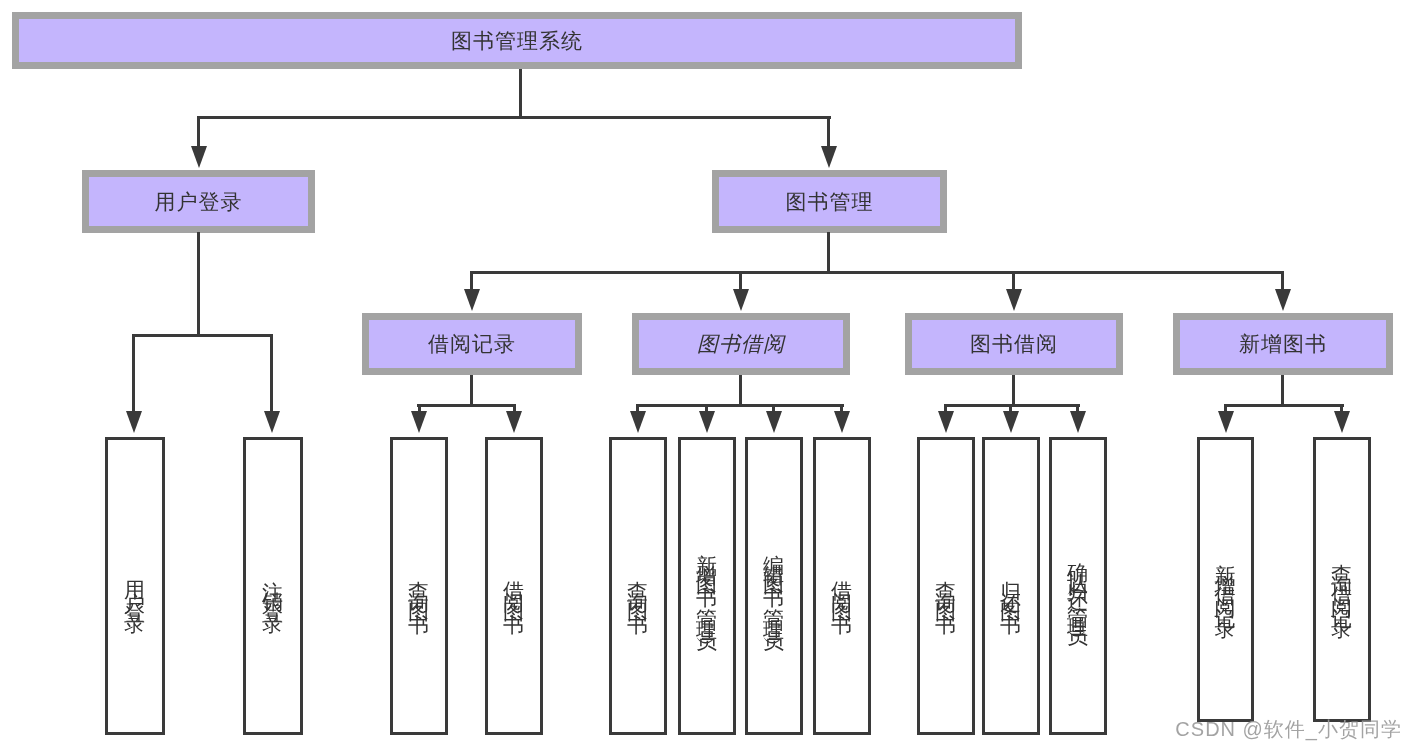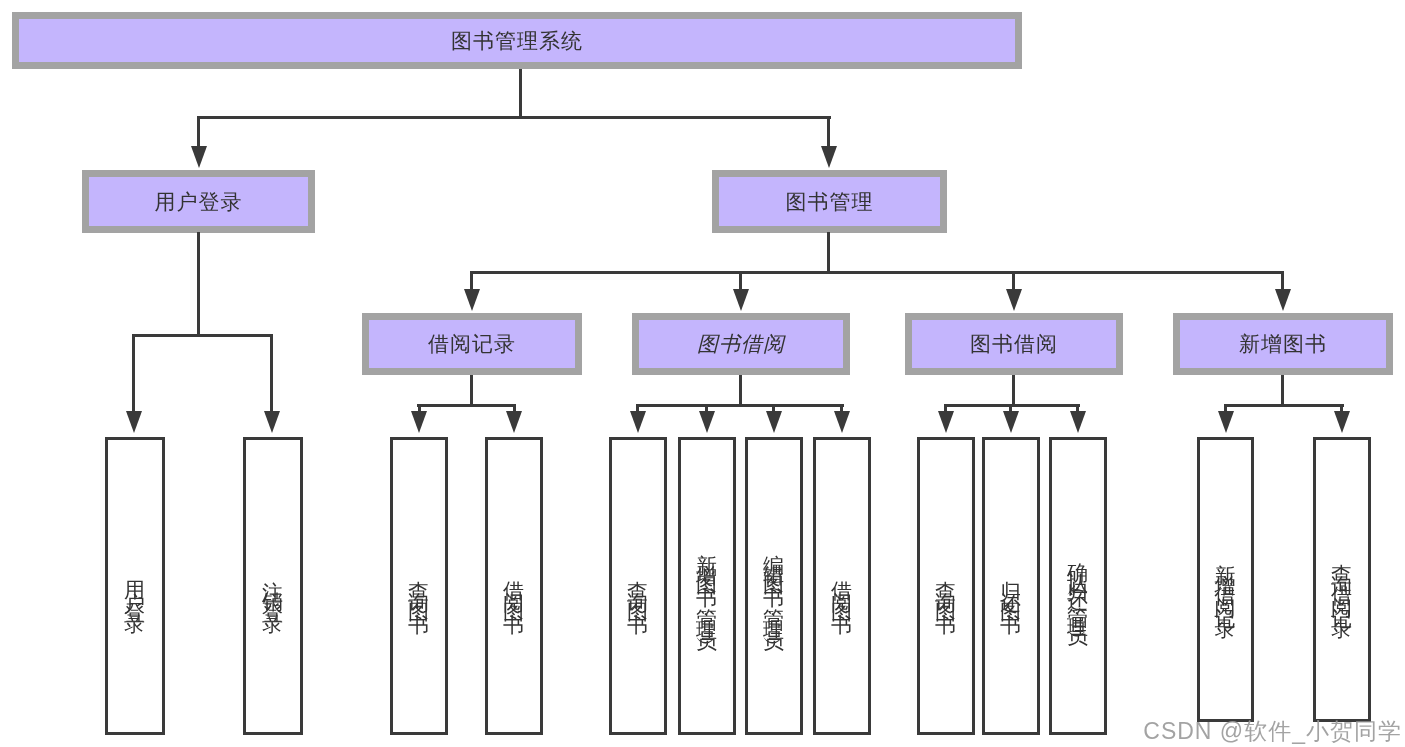--- a/index.html
+++ b/index.html
@@ -52,21 +52,21 @@
     position: absolute;
     width: 0; height: 0;
     border-left: 8px solid transparent;
     border-right: 8px solid transparent;
     border-top: 22px solid #3a3a3a;
   }
   .watermark {
     position: absolute;
     right: 3px;
     top: 716px;
-    font-size: 23px;
+    font-size: 20px;
     color: #9c9c9c;
     opacity: 0.92;
     letter-spacing: 1px;
     z-index: 10;
     white-space: nowrap;
   }
 </style>
 </head>
 <body>
 

